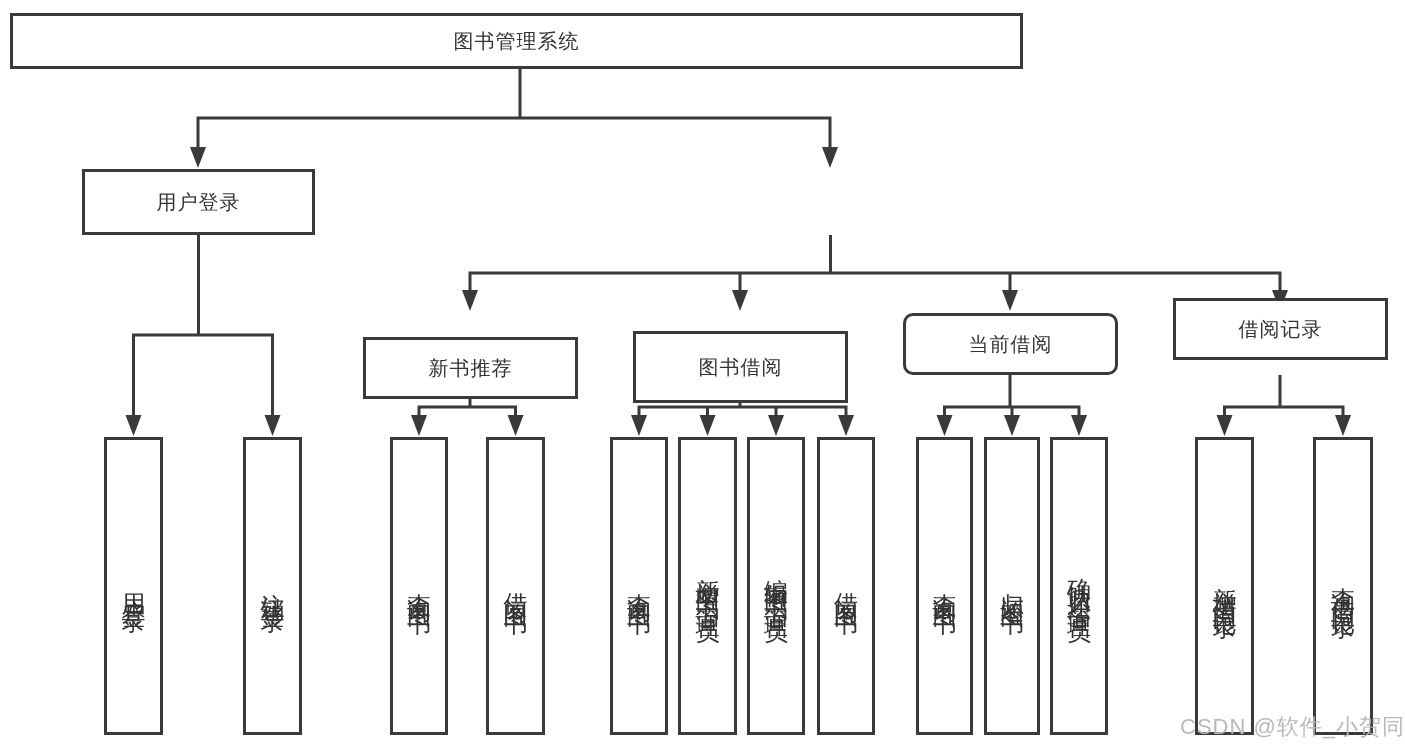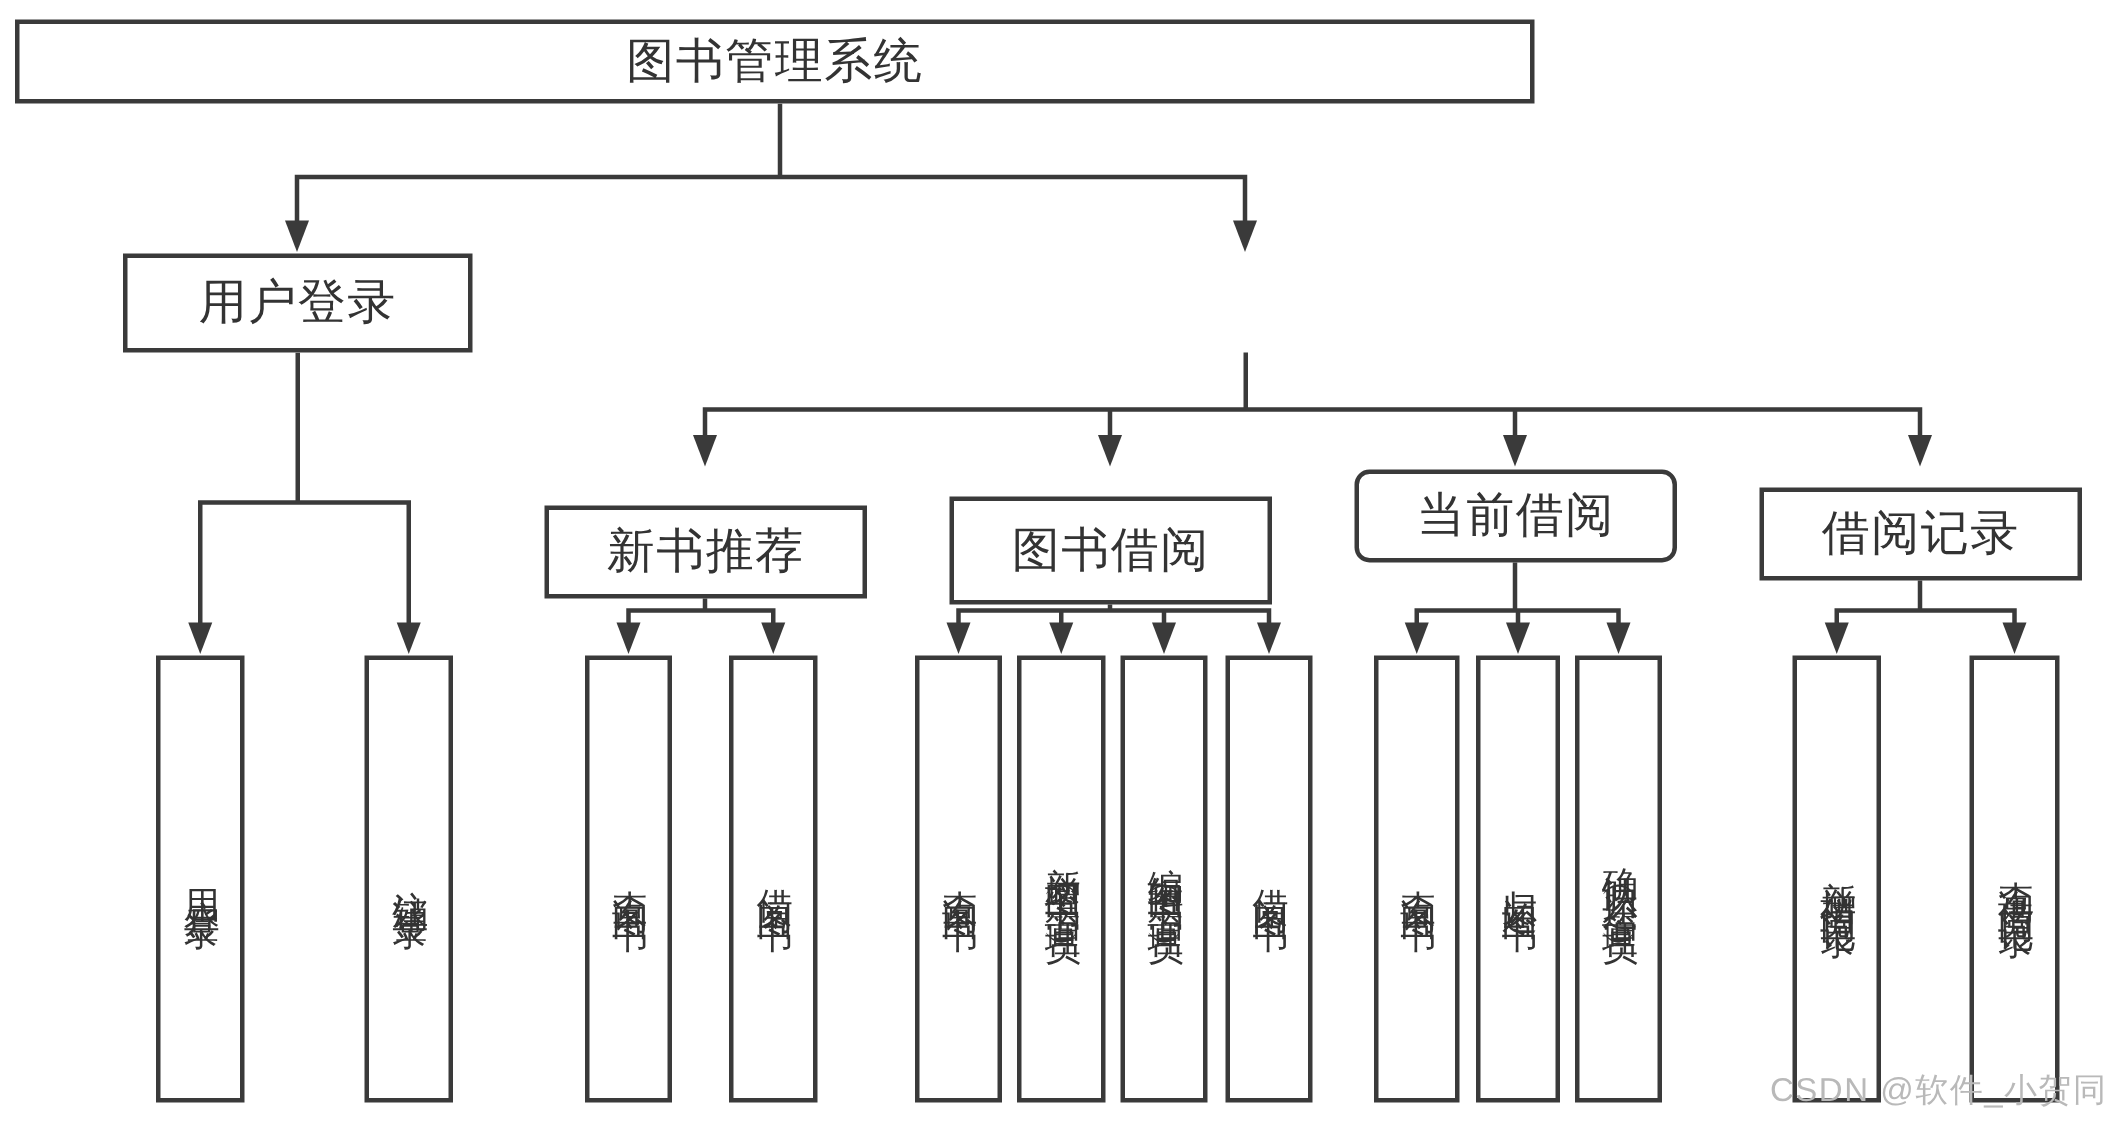--- a/index.html
+++ b/index.html
@@ -14,21 +14,21 @@
   .box{
     position:absolute;
     box-sizing:border-box;
     border:3px solid #3a3a3a;
     background:#ffffff;
     color:#333333;
     display:flex;
     align-items:center;
     justify-content:center;
   }
-  .hbox{font-size:32px;letter-spacing:1px;white-space:nowrap;}
+  .hbox{font-size:20px;letter-spacing:1px;white-space:nowrap;}
   .vbox{
     font-size:24px;
     writing-mode:vertical-rl;
     text-orientation:mixed;
     letter-spacing:6px;
     line-height:1;
     padding:6px 0;
   }
   .watermark{
     position:absolute;
@@ -87,21 +87,21 @@
     </g>
   </svg>
 
   <div class="box hbox" style="left:10px;top:13px;width:1013px;height:56px;">图书管理系统</div>
 
   <div class="box hbox" style="left:82px;top:169px;width:233px;height:66px;">用户登录</div>
 
   <div class="box hbox" style="left:363px;top:313px;width:215px;height:62px;margin-top:24px;">新书推荐</div>
   <div class="box hbox" style="left:633px;top:331px;width:215px;height:72px;">图书借阅</div>
   <div class="box hbox" style="left:903px;top:313px;width:215px;height:62px;border-radius:10px;">当前借阅</div>
-  <div class="box hbox" style="left:1173px;top:325px;width:215px;height:62px;">借阅记录</div>
+  <div class="box hbox" style="left:1173px;top:298px;width:215px;height:62px;">借阅记录</div>
 
   <div class="box vbox" style="left:104px;top:437px;width:59px;height:298px;">用户登录</div>
   <div class="box vbox" style="left:243px;top:437px;width:59px;height:298px;">注销登录</div>
 
   <div class="box vbox" style="left:390px;top:437px;width:58px;height:298px;">查询图书</div>
   <div class="box vbox" style="left:486px;top:437px;width:59px;height:298px;">借阅图书</div>
 
   <div class="box vbox" style="left:610px;top:437px;width:58px;height:298px;">查询图书</div>
   <div class="box vbox" style="left:678px;top:437px;width:59px;height:298px;">新增图书（管理员）</div>
   <div class="box vbox" style="left:747px;top:437px;width:58px;height:298px;">编辑图书（管理员）</div>

